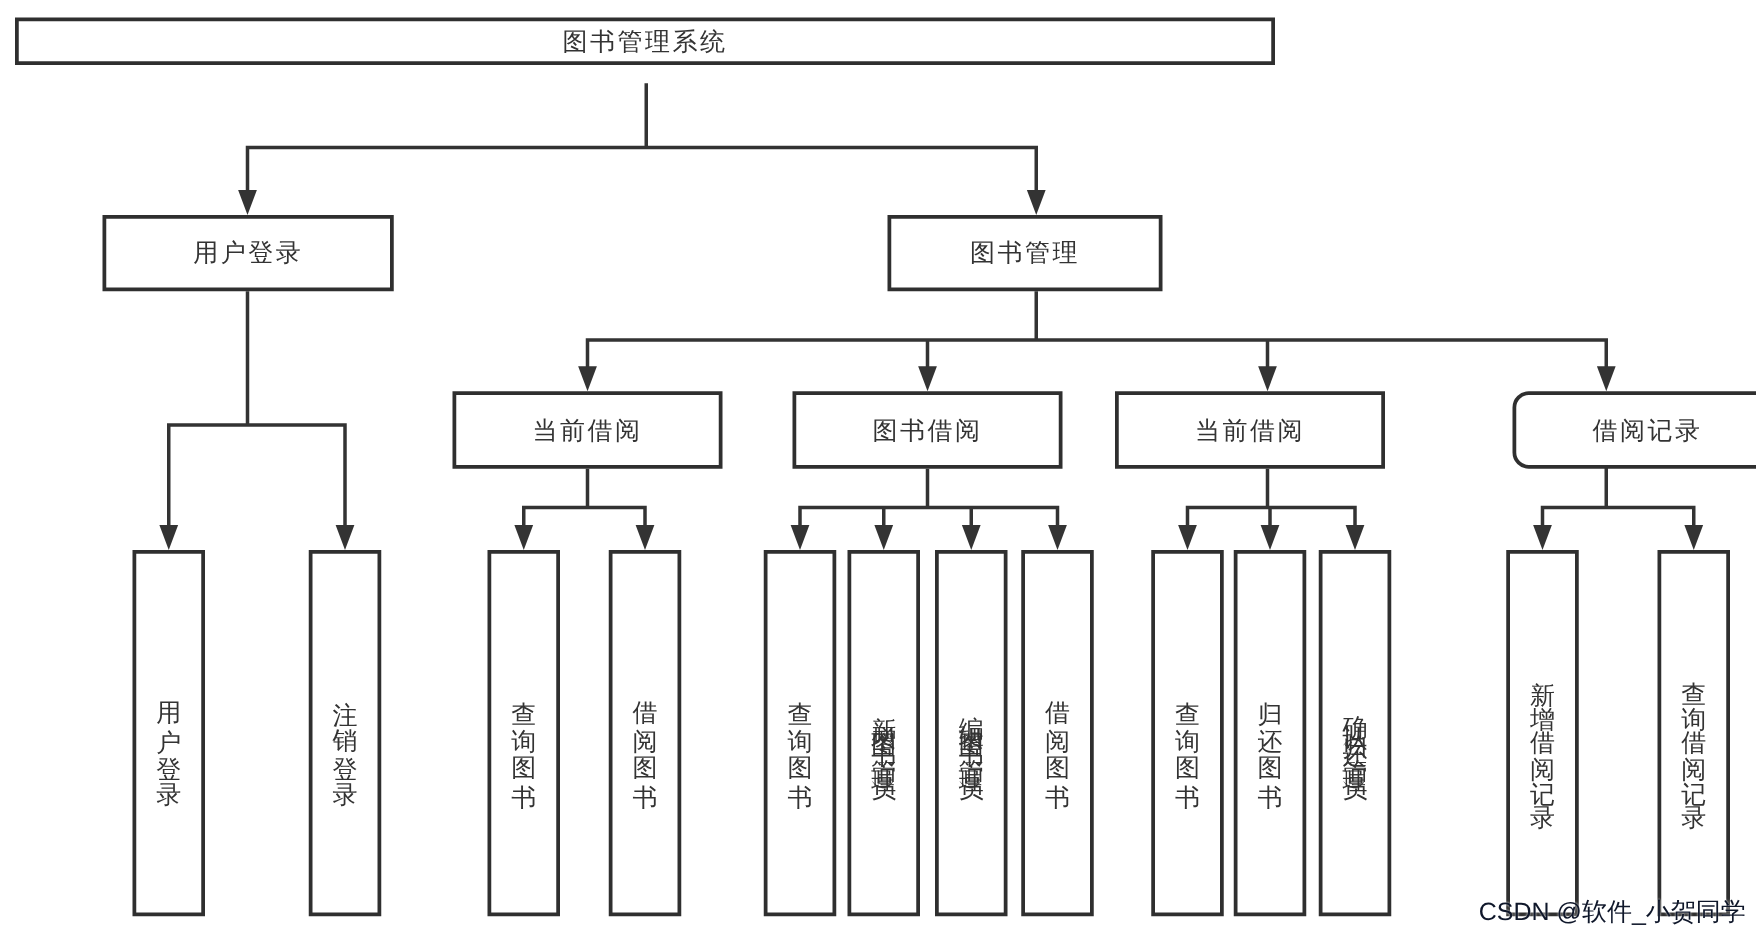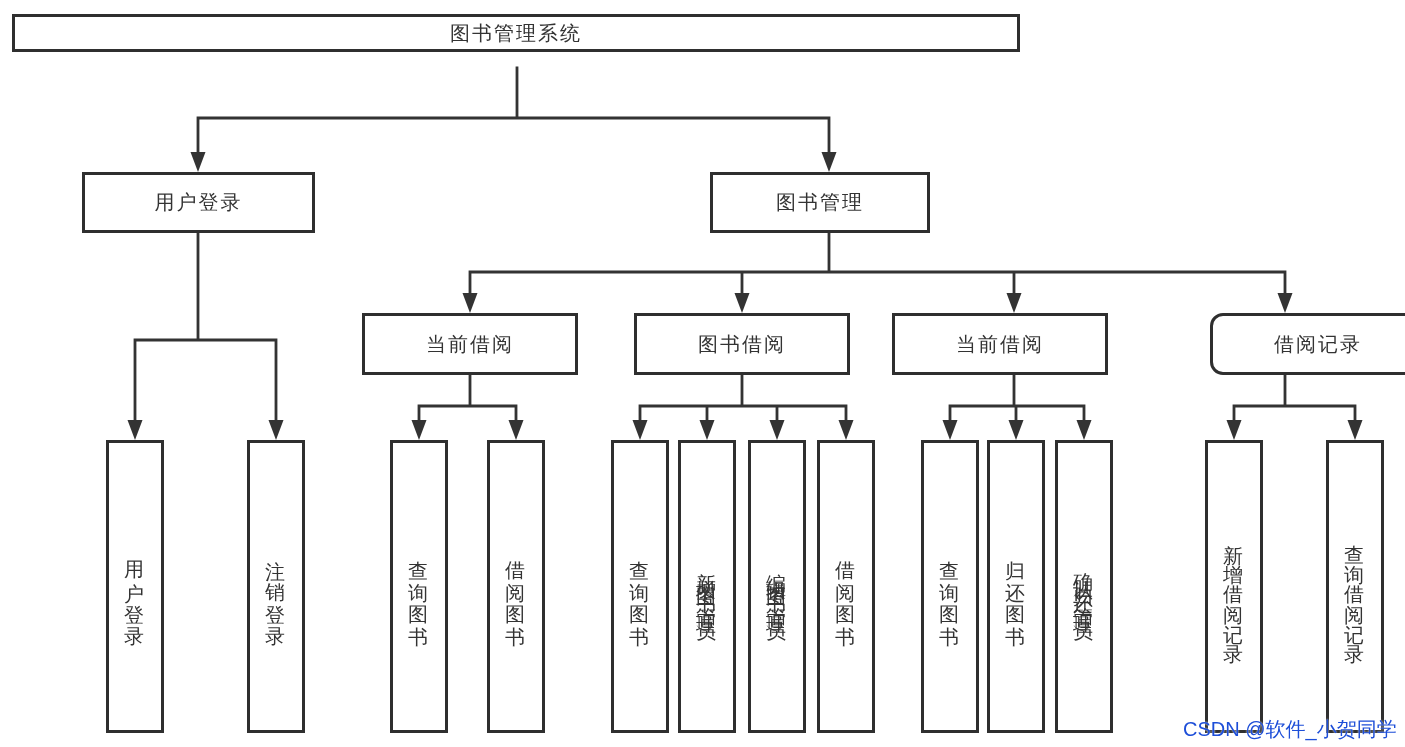--- a/index.html
+++ b/index.html
@@ -21,21 +21,21 @@
   .n-bookborrow{left:634px;}
   .n-currentborrow{left:892px;}
   .n-records{left:1210px;border-radius:13px;}
   .n-leaf{top:440px;width:58px;height:293px;}
   .lf-1{left:106px;} .lf-2{left:247px;}
   .lf-3{left:390px;} .lf-4{left:487px;}
   .lf-5{left:611px;} .lf-6{left:678px;} .lf-7{left:748px;} .lf-8{left:817px;}
   .lf-9{left:921px;} .lf-10{left:987px;} .lf-11{left:1055px;}
   .lf-12{left:1205px;} .lf-13{left:1326px;}
   .watermark{position:absolute;left:1183px;top:716px;z-index:3;font-size:20px;
-             color:#1d4ed8;text-shadow:0 0 2px #ffffff;white-space:nowrap;}
+             color:#0f172a;text-shadow:0 0 2px #ffffff;white-space:nowrap;}
 </style>
 </head>
 <body>
 
 <div class="canvas">
 
   <svg class="connectors" width="1405" height="747" viewBox="0 0 1405 747">
     <path fill="none" stroke="#333333" stroke-width="2.8" stroke-linecap="square" d="
       M517 68 V118
       M198 118 H829

